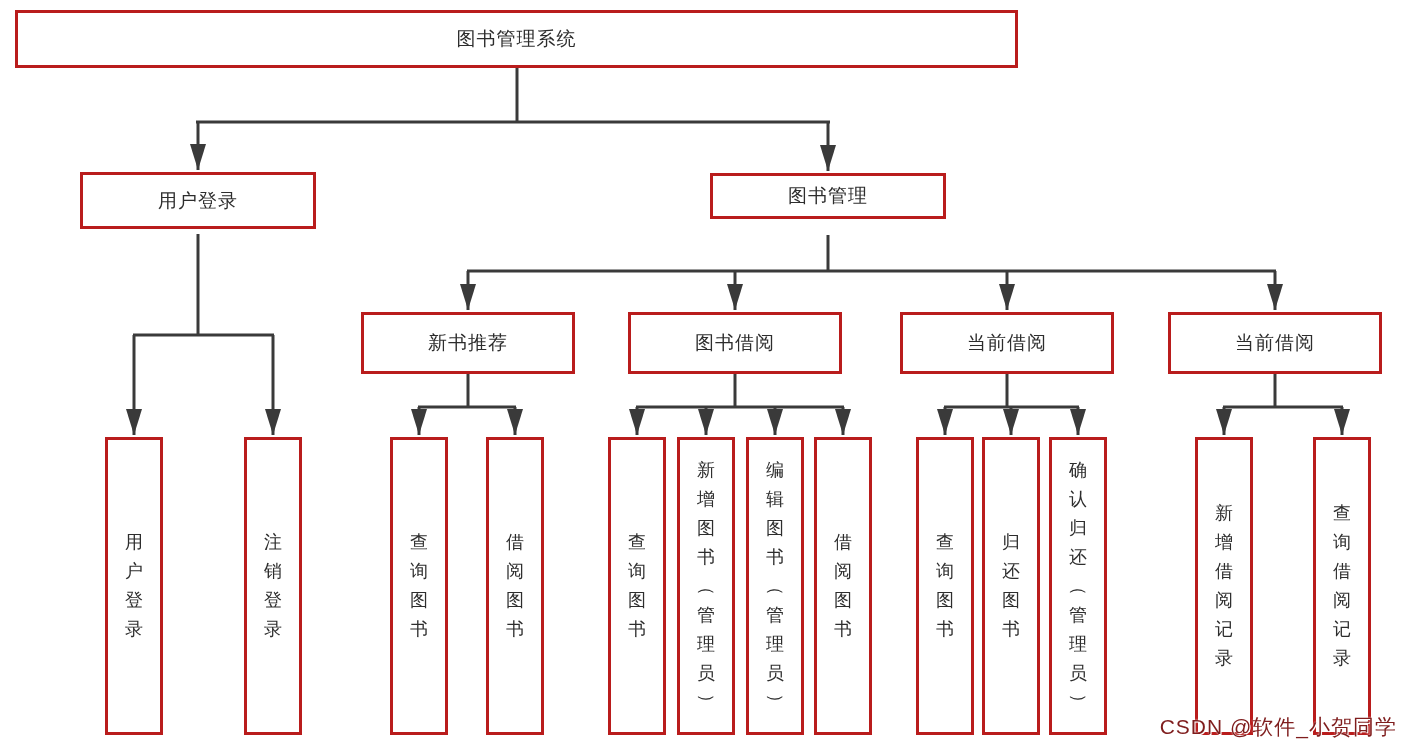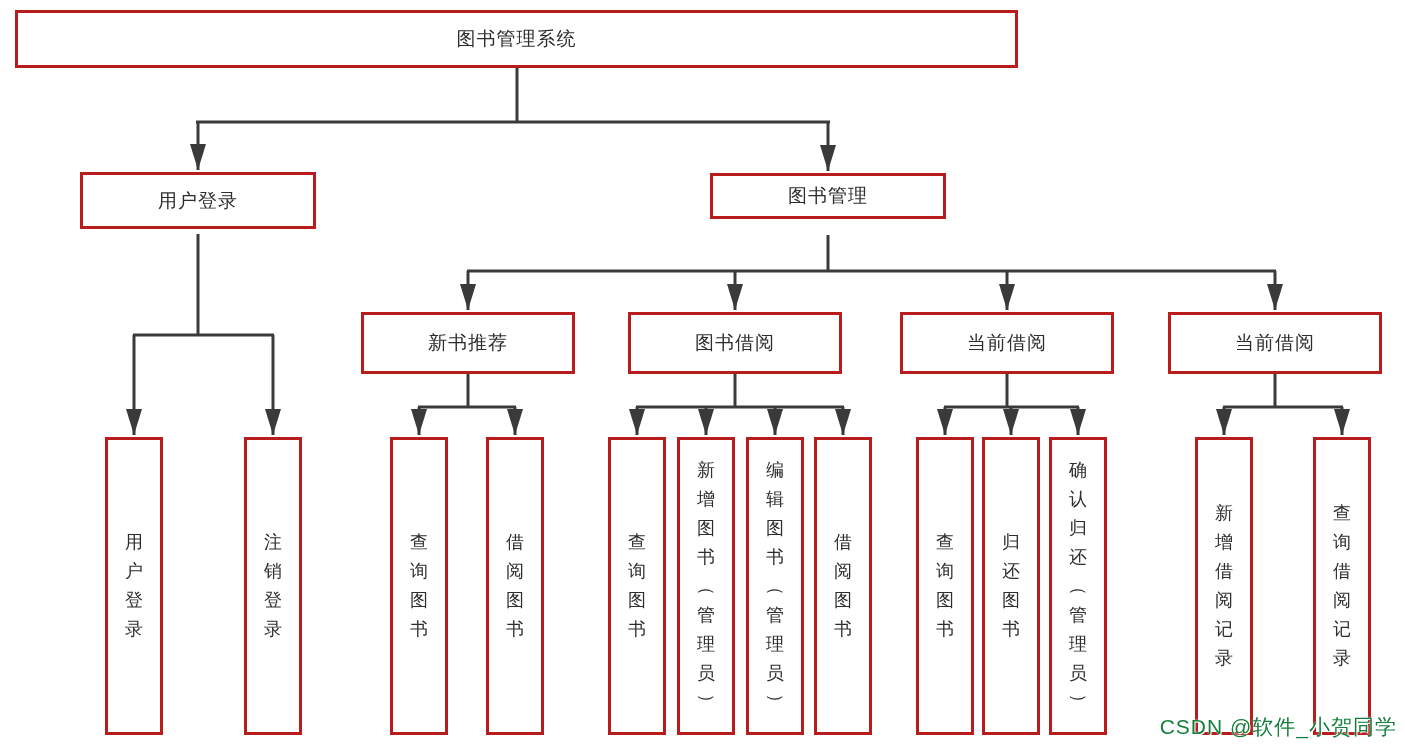--- a/index.html
+++ b/index.html
@@ -30,21 +30,21 @@
   .vD1 { left:916px; }  .vD2 { left:982px; } .vD3 { left:1049px; }
   .vE1 { left:1195px; } .vE2 { left:1313px; }
   .vtext { display:flex; flex-direction:column; align-items:center; }
   .vchar {
     display:block; height:29px; line-height:29px;
     font-size:18px; text-align:center; color:#2d2d2d;
   }
   .vchar.rot { transform:rotate(90deg); }
   .watermark {
     position:absolute; right:8px; top:713px;
-    font-size:21px; color:#15803d; letter-spacing:1px;
+    font-size:21px; color:#7f1d1d; letter-spacing:1px;
     text-shadow:0 0 2px #ffffff, 1px 1px 0 #ffffff;
     white-space:nowrap; z-index:5;
   }
 </style>
 </head>
 <body>
 
 <div id="canvas">
 
   <svg id="connectors" width="1405" height="747" viewBox="0 0 1405 747">

